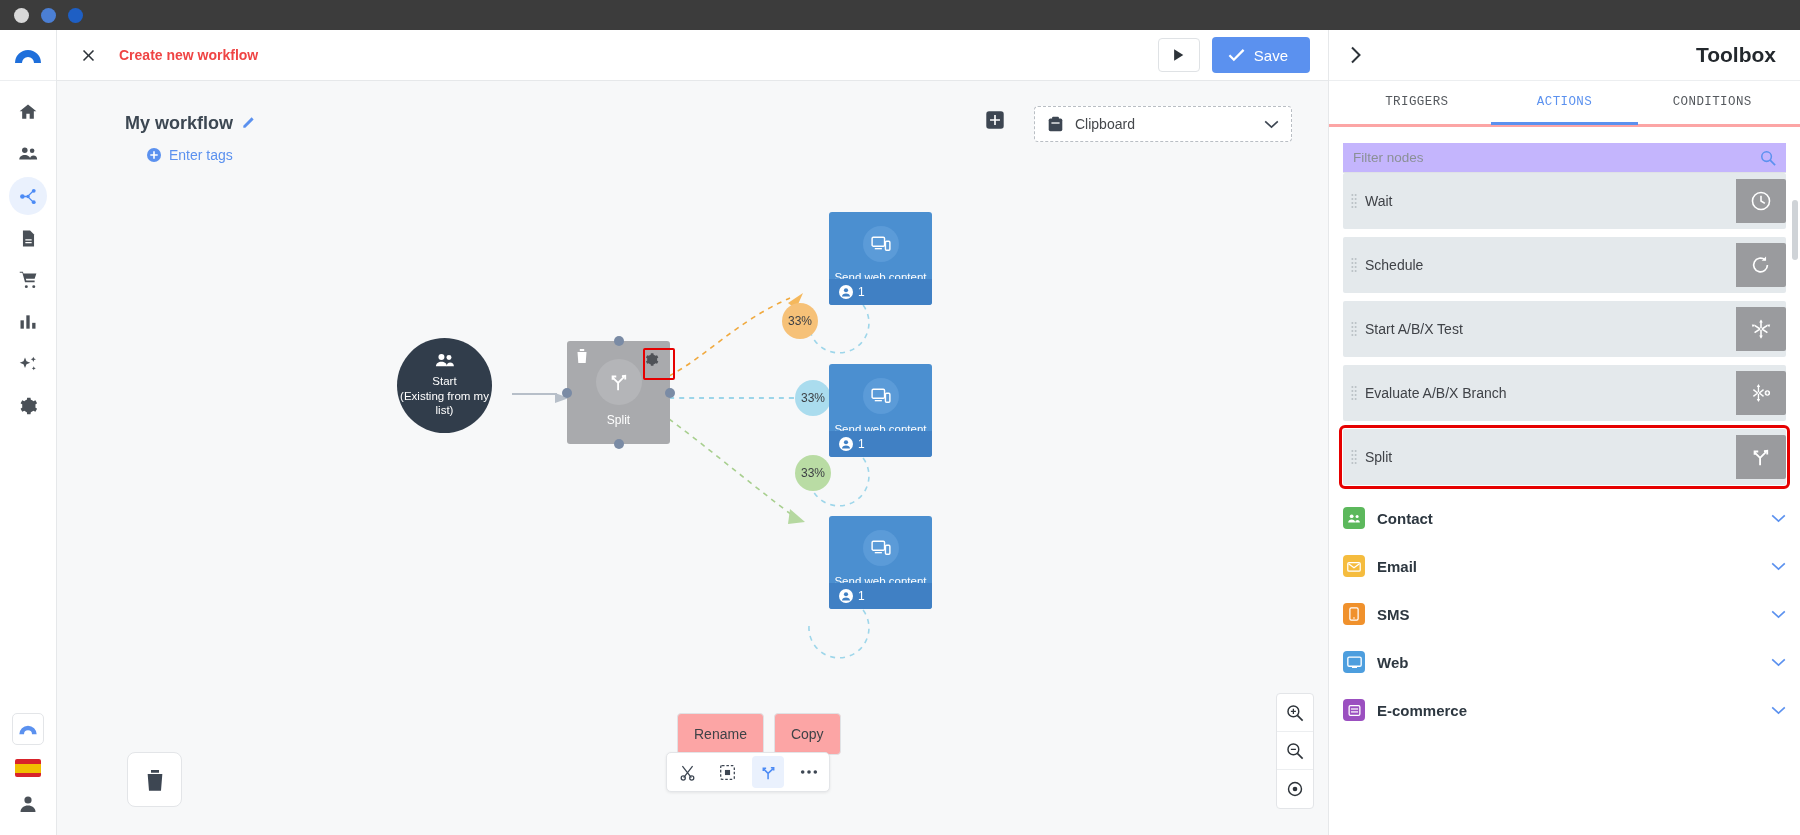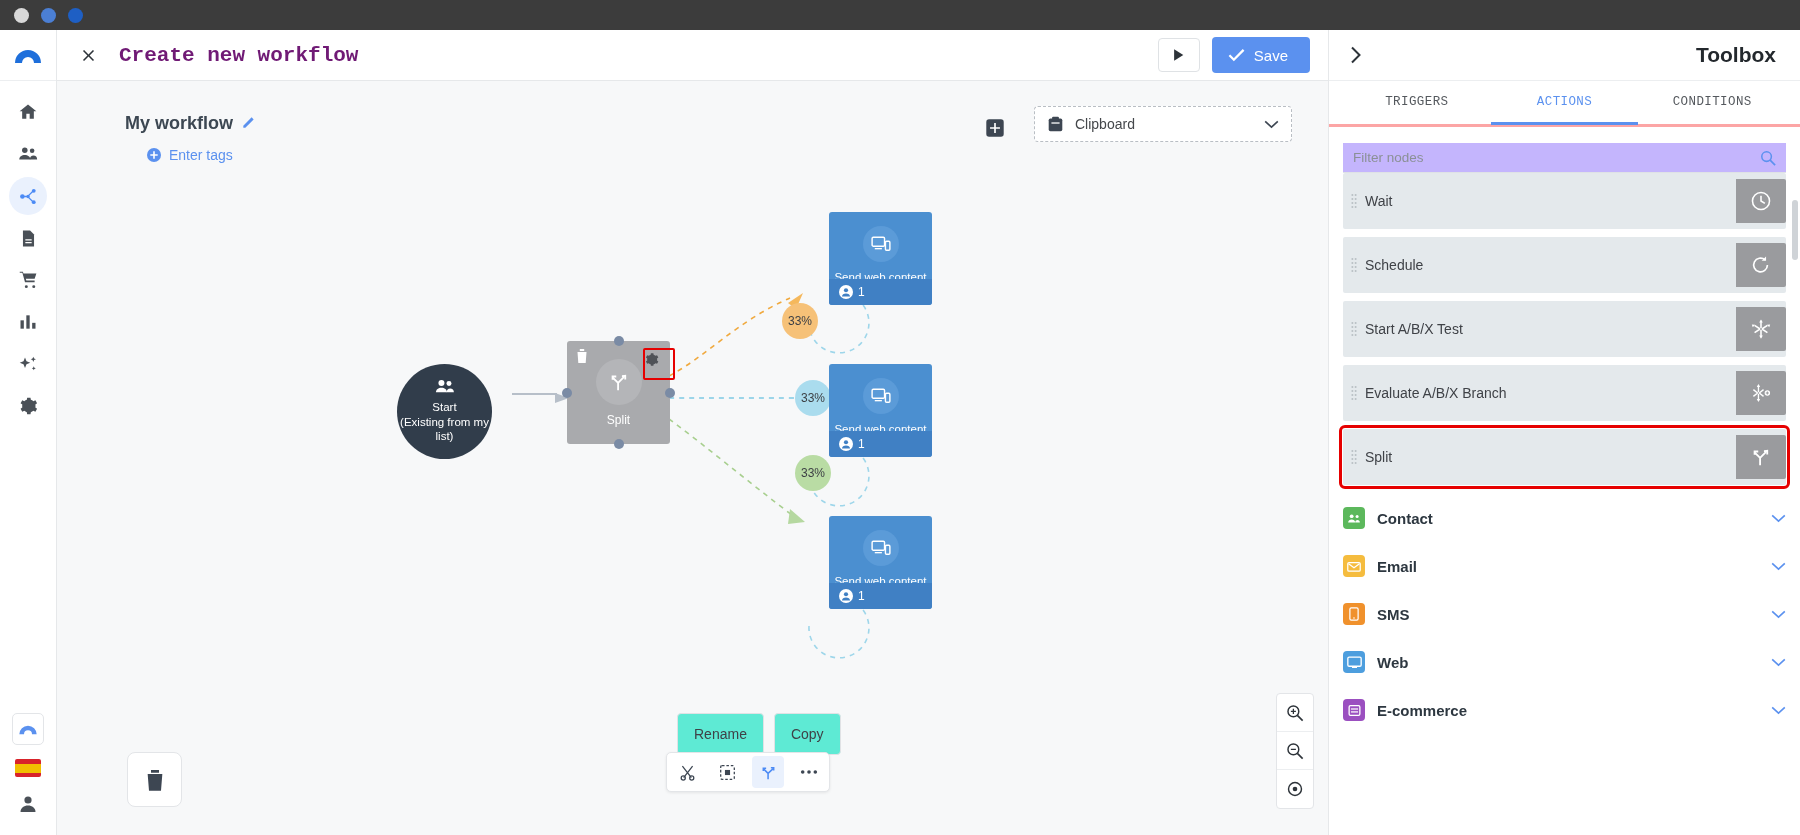--- a/index.html
+++ b/index.html
@@ -28,33 +28,33 @@
   .rail-bottom { margin-top: auto; display: flex; flex-direction: column; align-items: center; gap: 14px; padding-bottom: 16px; }
   .rail-card { width: 32px; height: 32px; border: 1px solid #e3e5e8; border-radius: 5px; display: flex; align-items: center; justify-content: center; background: #fff; }
   .flag { width: 26px; height: 18px; border-radius: 2px; background: #d8232a; position: relative; overflow: hidden; }
   .flag:before { content: ""; position: absolute; left: 0; right: 0; top: 4.5px; height: 9px; background: #f1bf00; }
 
   
   .center { flex: 1 1 auto; display: flex; flex-direction: column; position: relative; min-width: 0; }
 
   .topbar { height: 51px; background: #fff; border-bottom: 1px solid #e6e8ea; display: flex; align-items: center; padding: 0 18px; flex: 0 0 51px; }
   .close-x { width: 26px; height: 26px; display: flex; align-items: center; justify-content: center; cursor: pointer; margin-right: 18px; }
-  .page-title { font-size: 21px; font-weight: bold; color: #701a75; font-family: Liberation Mono, monospace; }
+  .page-title { font-size: 14px; font-weight: bold; color: #ef4444; }
   .topbar-right { margin-left: auto; display: flex; align-items: center; gap: 12px; }
   .run-btn { width: 42px; height: 34px; border: 1px solid #dfe2e5; border-radius: 4px; background: #fff; display: flex; align-items: center; justify-content: center; cursor: pointer; }
   .save-btn { height: 36px; padding: 0 22px 0 16px; background: #5b91ef; border-radius: 4px; color: #fff; font-size: 15px; display: flex; align-items: center; gap: 9px; cursor: pointer; border: none; font-family: inherit; }
 
   
   .canvas { flex: 1 1 auto; position: relative; background: #f7f8f9; overflow: hidden; }
   .wf-head { position: absolute; left: 68px; top: 32px; }
   .wf-name { font-size: 18px; font-weight: bold; color: #3c4752; display: flex; align-items: center; gap: 9px; }
   .wf-tags { margin-top: 13px; display: flex; align-items: center; gap: 8px; margin-left: 22px; cursor: pointer; }
   .wf-tags span { color: #5b91ef; font-size: 14px; }
 
-  .clip-row { position: absolute; right: 36px; top: 25px; display: flex; align-items: flex-end; gap: 25px; }
+  .clip-row { position: absolute; right: 36px; top: 25px; display: flex; align-items: flex-start; gap: 25px; }
   .add-tile { width: 28px; height: 28px; display: flex; align-items: center; justify-content: center; cursor: pointer; }
   .clip-select { width: 258px; height: 36px; border: 1px dashed #b9bec4; border-radius: 4px; background: #fff; display: flex; align-items: center; padding: 0 12px; gap: 11px; cursor: pointer; }
   .clip-select .lbl { font-size: 14px; color: #44474b; flex: 1; }
 
   
   .node { position: absolute; }
   .start-node { width: 95px; height: 95px; border-radius: 50%; background: #313d4b; color: #fff; display: flex; flex-direction: column; align-items: center; justify-content: center; text-align: center; font-size: 11.5px; line-height: 1.28; cursor: pointer; }
   .start-node .lines { margin-top: 5px; }
 
   .split-node { width: 103px; height: 103px; background: #a9aaad; border-radius: 3px; cursor: pointer; position: relative; display: flex; flex-direction: column; align-items: center; justify-content: center; }
@@ -70,21 +70,21 @@
   .web-node .nm { color: #fff; font-size: 11.5px; margin-top: 9px; }
   .web-node .foot { position: absolute; left: 0; right: 0; bottom: 0; height: 26px; background: #4080c4; border-radius: 0 0 3px 3px; display: flex; align-items: center; gap: 5px; padding-left: 10px; color: #fff; font-size: 12px; }
 
   .pct { position: absolute; width: 36px; height: 36px; border-radius: 50%; display: flex; align-items: center; justify-content: center; font-size: 12px; color: #3d4045; }
   .pct.orange { background: #f6c178; }
   .pct.blue { background: #aadcee; }
   .pct.green { background: #b9dca4; }
 
   
   .ctx-text { position: absolute; left: 620px; top: 632px; display: flex; gap: 10px; }
-  .ctx-text button { background: #5eead4; border: 1px solid #e0e2e5; border-radius: 4px; height: 42px; padding: 0 16px; font-size: 14px; color: #3f4247; cursor: pointer; font-family: inherit; }
+  .ctx-text button { background: #fca5a5; border: 1px solid #e0e2e5; border-radius: 4px; height: 42px; padding: 0 16px; font-size: 14px; color: #3f4247; cursor: pointer; font-family: inherit; }
   .ctx-bar { position: absolute; left: 609px; top: 671px; width: 164px; height: 40px; background: #fff; border: 1px solid #e3e5e8; border-radius: 5px; display: flex; align-items: center; justify-content: space-around; box-shadow: 0 1px 3px rgba(0,0,0,.08); }
   .ctx-bar .cb { width: 32px; height: 32px; display: flex; align-items: center; justify-content: center; border-radius: 4px; cursor: pointer; }
   .ctx-bar .cb.on { background: #eaf1fd; }
 
   .trash-btn { position: absolute; left: 70px; bottom: 28px; width: 55px; height: 55px; border-radius: 8px; border: 1px solid #e3e5e8; background: #fff; display: flex; align-items: center; justify-content: center; cursor: pointer; }
   .zoomctl { position: absolute; right: 14px; bottom: 26px; width: 38px; background: #fff; border: 1px solid #e3e5e8; border-radius: 4px; }
   .zoomctl div { height: 38px; display: flex; align-items: center; justify-content: center; cursor: pointer; border-bottom: 1px solid #eceef0; }
   .zoomctl div:last-child { border-bottom: none; }
 
   
@@ -270,21 +270,21 @@
         <path d="M731 222 L746 212 L739 228 Z" fill="#f5b85c"></path>
         <path d="M612 317 C 660 317, 700 317, 760 317" stroke="#7fc9e3" stroke-width="1.6" stroke-dasharray="5,5" fill="none"></path>
         <path d="M757 310 L772 317 L757 324 Z" fill="#9ed6ea"></path>
         <path d="M612 338 C 650 366, 690 400, 735 434" stroke="#a8cf8f" stroke-width="1.6" stroke-dasharray="5,5" fill="none"></path>
         <path d="M733 428 L748 441 L731 443 Z" fill="#b5d8a0"></path>
         <path d="M752 240 A30 30 0 1 0 785 212" stroke="#9ed6ea" stroke-width="1.6" stroke-dasharray="5,5" fill="none"></path>
         <path d="M752 393 A30 30 0 1 0 785 365" stroke="#9ed6ea" stroke-width="1.6" stroke-dasharray="5,5" fill="none"></path>
         <path d="M752 545 A30 30 0 1 0 785 517" stroke="#9ed6ea" stroke-width="1.6" stroke-dasharray="5,5" fill="none"></path>
       </svg>
 
-      <div class="node" style="left:340px;top:283px;">
+      <div class="node" style="left:340px;top:257px;">
         <div class="start-node">
           <svg width="22" height="16" viewBox="0 0 24 18">
               <circle cx="8" cy="4.5" r="3.4" fill="#fff"></circle>
               <circle cx="16.5" cy="5" r="2.8" fill="#fff"></circle>
               <path d="M1.8 15c0-3.3 2.8-5.2 6.2-5.2s6.2 1.9 6.2 5.2z" fill="#fff"></path>
               <path d="M13.8 15c0-2.7 1.7-4.4 4.1-4.4s4.1 1.7 4.1 4.4z" fill="#fff"></path>
             </svg>
           <div class="lines">
             <div>Start</div>
             <div>(Existing from my</div>

